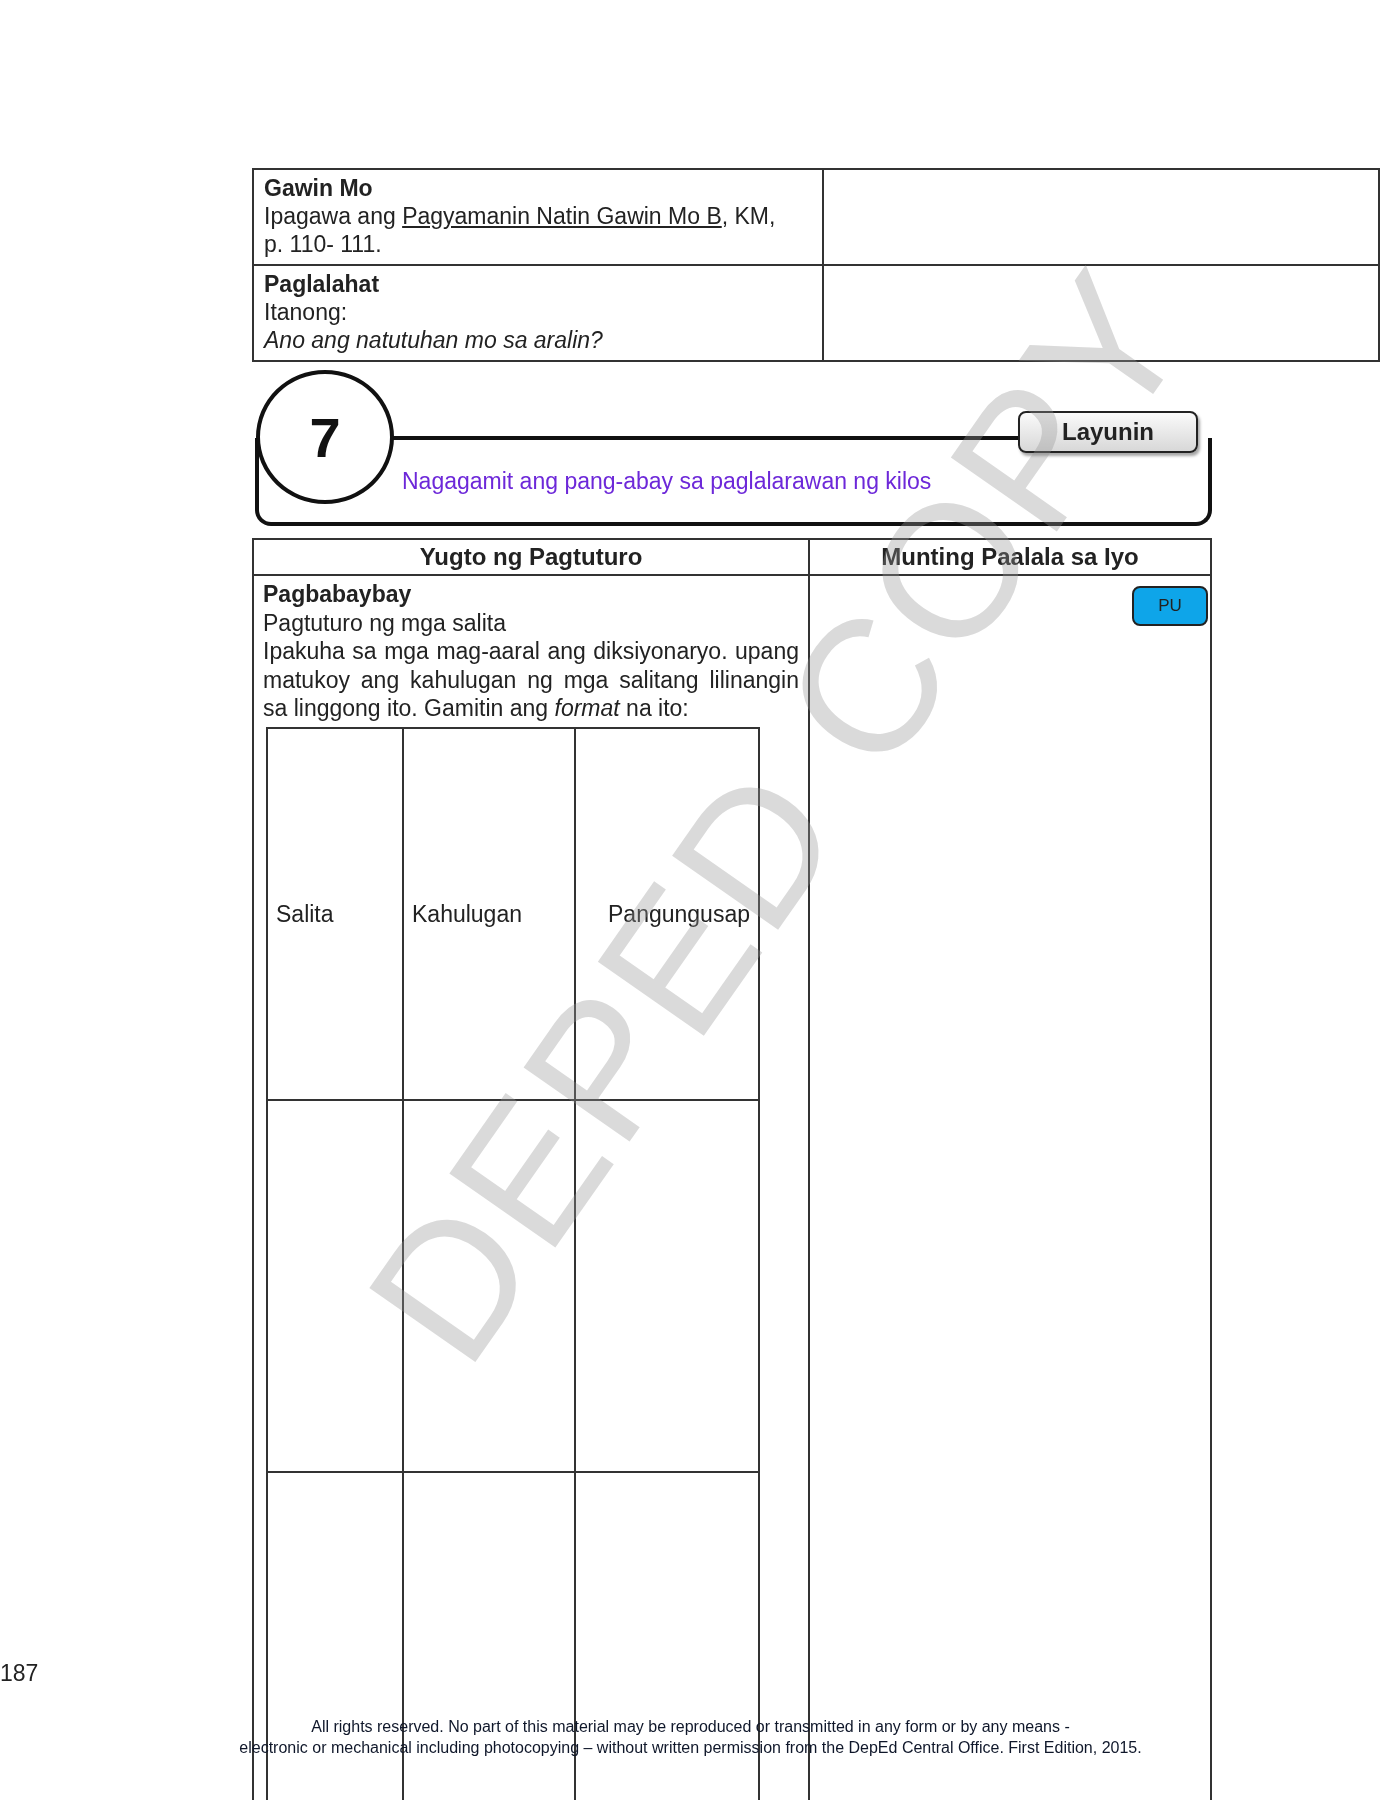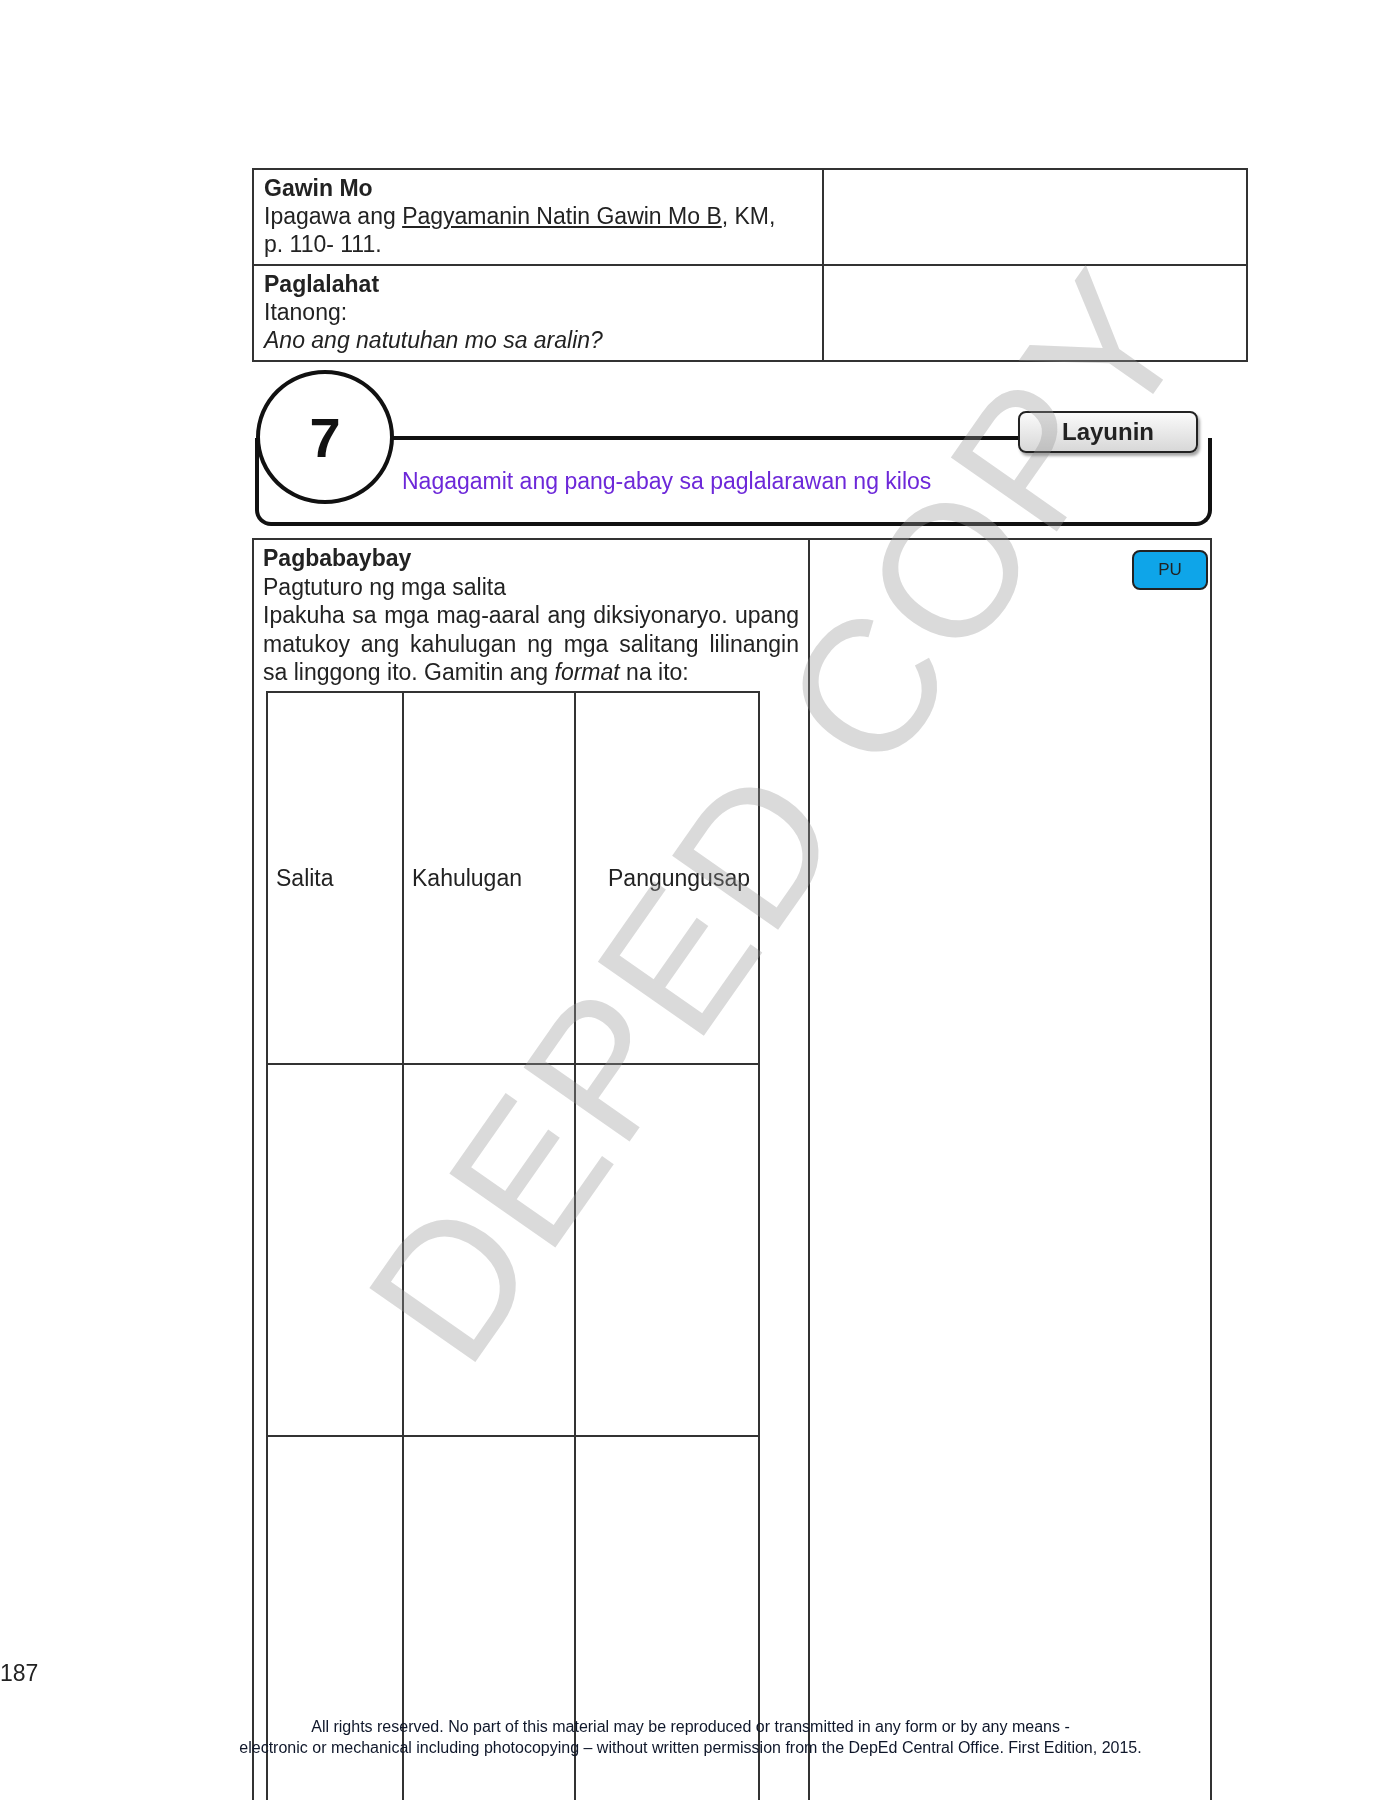--- a/index.html
+++ b/index.html
@@ -2,21 +2,21 @@
 <html><head>
 <meta charset="utf-8">
 <style>
   html, body { margin: 0; padding: 0; background: #ffffff; }
   body { width: 1381px; height: 1800px; position: relative; overflow: hidden;
          font-family: "Liberation Sans", sans-serif; color: #222; }
 
   .abs { position: absolute; }
 
   
-  .top-table { left: 252px; top: 168px; width: 996px; border-collapse: collapse; padding-left: 30px; }
+  .top-table { left: 252px; top: 168px; width: 1128px; border-collapse: collapse; padding-left: 30px; }
   .top-table td { border: 2px solid #333; vertical-align: top; padding: 4px 10px 2px 10px;
                   font-size: 23px; line-height: 28px; }
   .top-table td.left { width: 548px; }
   .top-table tr.r1 td { height: 88px; }
   .top-table tr.r2 td { height: 88px; }
   .b { font-weight: bold; }
   .i { font-style: italic; }
   .u { text-decoration: underline; }
 
   
@@ -89,20 +89,24 @@
 <div class="abs lesson-box"></div>
 <div class="abs lesson-line"></div>
 <div class="abs lesson-circle">
   <span class="lesson-num">7</span>
 </div>
 <div class="abs layunin-tab">Layunin</div>
 <div class="abs lesson-objective">Nagagamit ang pang-abay sa paglalarawan ng kilos</div>
 
 <table class="abs main-table">
   <tbody>
+      <tr>
+    <th>Yugto ng Pagtuturo</th>
+    <th>Munting Paalala sa Iyo</th>
+  </tr>
 
   <tr class="row-pagbabaybay">
     <td class="left">
       <div class="b">Pagbabaybay</div>
       <div>Pagtuturo ng mga salita</div>
       <div class="just"><span>Ipakuha sa mga mag-aaral ang diksiyonaryo. upang matukoy ang kahulugan ng mga salitang lilinangin sa linggong ito. Gamitin ang </span><span class="i">format</span><span> na ito:</span></div>
       <table class="format-table">
         <tbody>
               <tr>
           <td class="c1">Salita</td>

